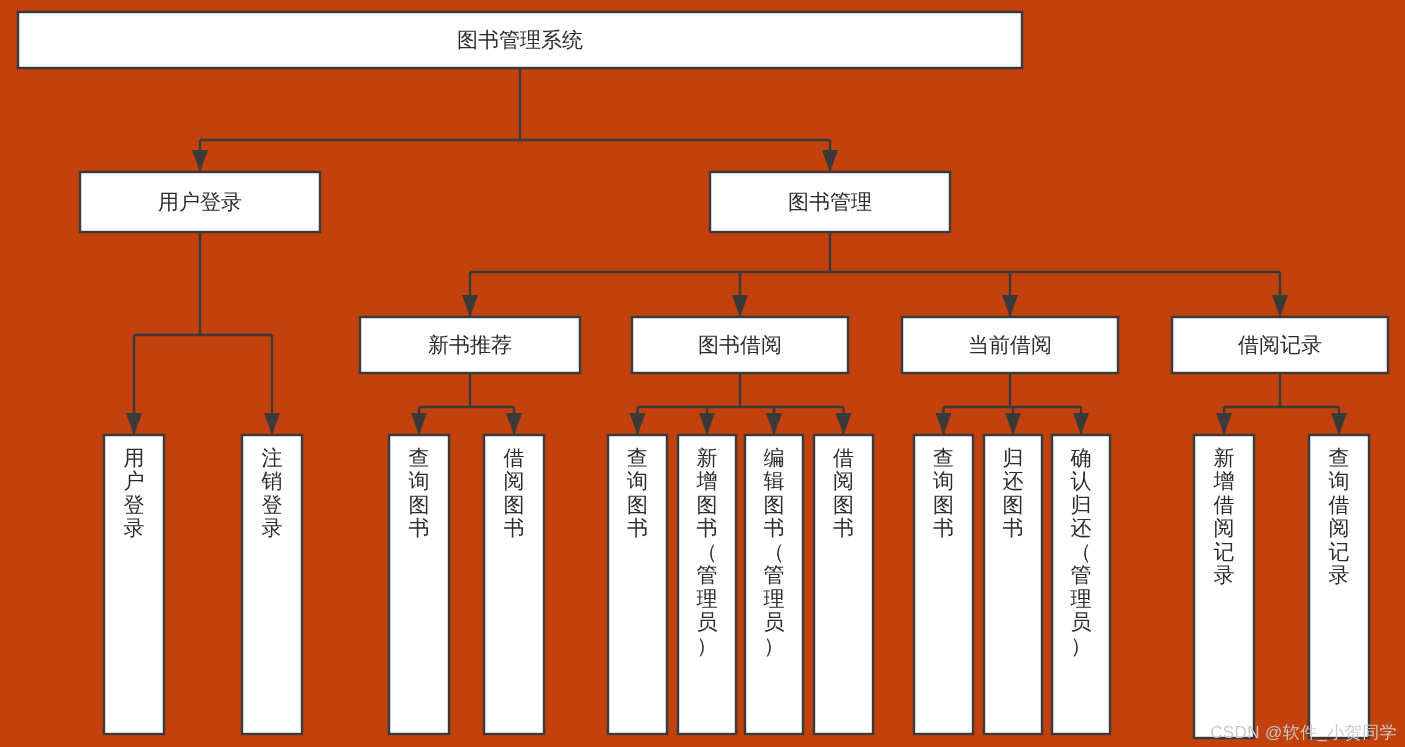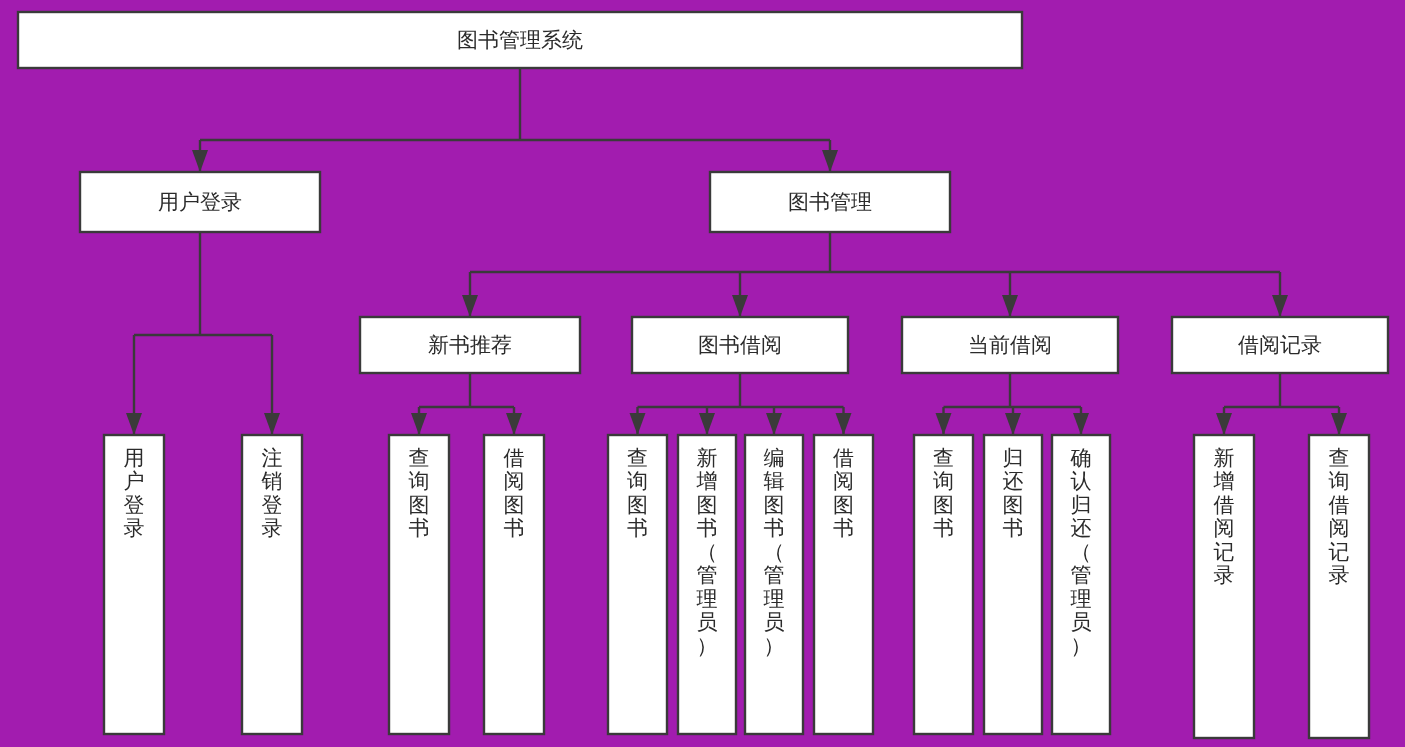--- a/index.html
+++ b/index.html
@@ -8,21 +8,21 @@
     padding: 0;
     background: #ffffff;
   }
   body {
     font-family: "Liberation Sans", "DejaVu Sans", sans-serif;
   }
   #diagram-root {
     position: relative;
     width: 1405px;
     height: 747px;
-    background: #a21caf;
+    background: #c2410c;
     overflow: hidden;
   }
   #tree-svg {
     position: absolute;
     left: 0;
     top: 0;
     width: 1405px;
     height: 747px;
     display: block;
   }
@@ -201,13 +201,14 @@
         <g>
           <rect x="1194" y="435" width="60" height="303" class="node-box"></rect>
           <text x="1224" y="464.75" class="node-label-vertical" font-size="21"><tspan x="1224" dy="0">新</tspan><tspan x="1224" dy="23.5">增</tspan><tspan x="1224" dy="23.5">借</tspan><tspan x="1224" dy="23.5">阅</tspan><tspan x="1224" dy="23.5">记</tspan><tspan x="1224" dy="23.5">录</tspan></text>
         </g>
         <g>
           <rect x="1309" y="435" width="60" height="303" class="node-box"></rect>
           <text x="1339" y="464.75" class="node-label-vertical" font-size="21"><tspan x="1339" dy="0">查</tspan><tspan x="1339" dy="23.5">询</tspan><tspan x="1339" dy="23.5">借</tspan><tspan x="1339" dy="23.5">阅</tspan><tspan x="1339" dy="23.5">记</tspan><tspan x="1339" dy="23.5">录</tspan></text>
         </g>
       </g>
   </svg>
+  <div class="watermark">CSDN @软件_小贺同学</div>
 </div>
 
 </body></html>

